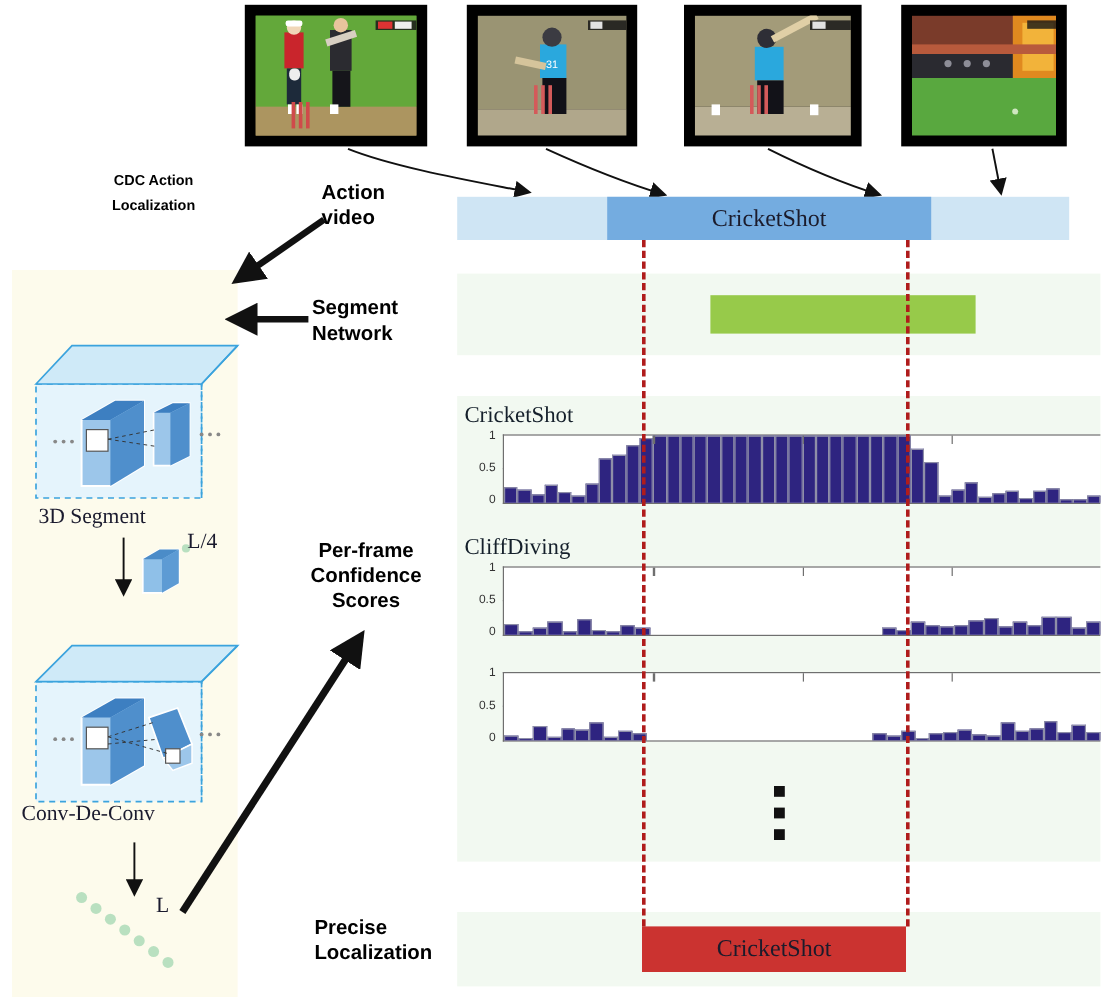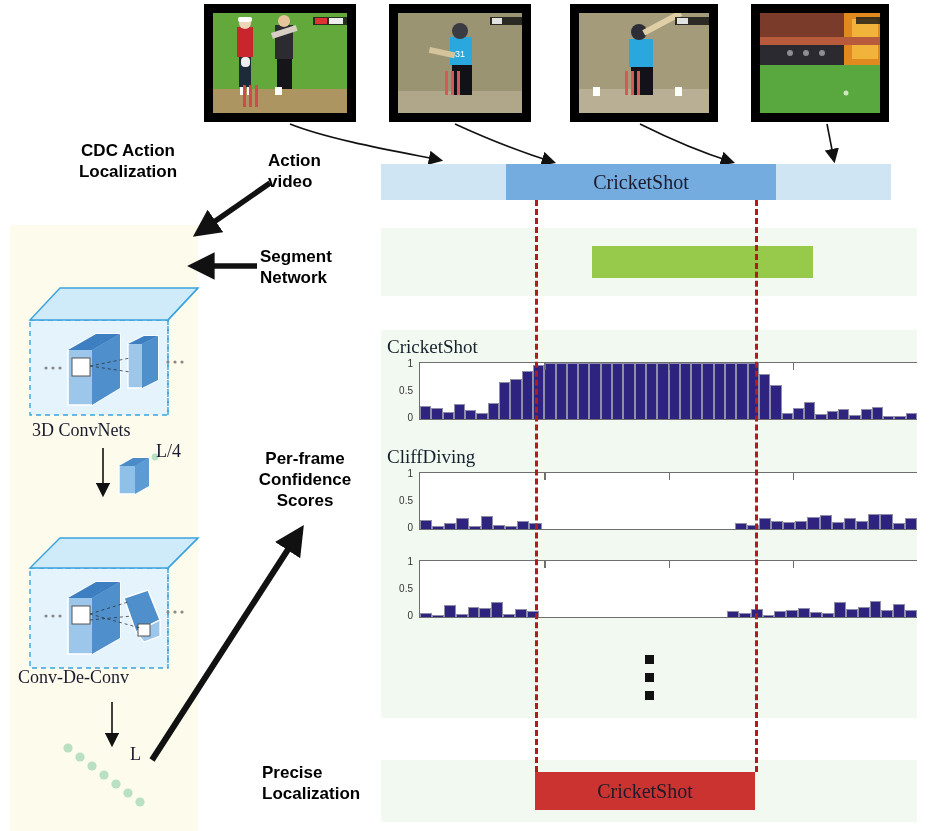--- a/index.html
+++ b/index.html
@@ -4,21 +4,21 @@
 <style>
   html,body{margin:0;padding:0;background:#fff;}
   body{width:930px;height:831px;position:relative;overflow:hidden;
        font-family:"Liberation Sans", sans-serif;}
   .abs{position:absolute;}
 
   
   #net-panel{left:10px;top:225px;width:188px;height:606px;background:#fdfbec;}
 
   .net-title{left:38px;top:140px;width:180px;text-align:center;
-     font-weight:bold;font-size:17px;line-height:21px;color:#000;}
+     font-weight:bold;font-size:12px;line-height:21px;color:#000;}
   .lbl-serif{font-family:"Liberation Serif", serif;font-size:18px;color:#1a1a2e;}
 
   
   .callout{font-weight:bold;font-size:17px;line-height:21px;color:#000;}
 
   
   #video-bar{left:381px;top:164px;width:510px;height:36px;background:#cfe5f4;}
   #video-bar-active{left:506px;top:164px;width:270px;height:36px;background:#74ace0;
      display:flex;align-items:center;justify-content:center;}
   #video-bar-active span{font-family:"Liberation Serif",serif;font-size:20px;color:#1b1b2b;}
@@ -190,21 +190,21 @@
   </g>
   <g fill="#888">
     <circle cx="26" cy="128" r="1.6"></circle>
       <circle cx="33" cy="128" r="1.6"></circle>
       <circle cx="40" cy="128" r="1.6"></circle>
     <circle cx="148" cy="122" r="1.6"></circle>
       <circle cx="155" cy="122" r="1.6"></circle>
       <circle cx="162" cy="122" r="1.6"></circle>
   </g>
 </svg>
-<div class="abs lbl-serif" style="left:32px;top:420px;">3D ConvNets</div>
+<div class="abs lbl-serif" style="left:32px;top:420px;">3D Segment</div>
 
 <svg class="abs" style="left:85px;top:446px;width:120px;height:62px;">
   <defs>
     <marker id="ah2" markerWidth="9" markerHeight="9" refX="7" refY="4.5" orient="auto" markerUnits="strokeWidth">
       <path d="M0,0 L9,4.5 L0,9 z" fill="#111"></path>
     </marker>
   </defs>
   <line x1="18" y1="2" x2="18" y2="48" stroke="#111" stroke-width="1.6" marker-end="url(#ah2)"></line>
 </svg>
 <svg class="abs" style="left:115px;top:452px;width:50px;height:42px;">

